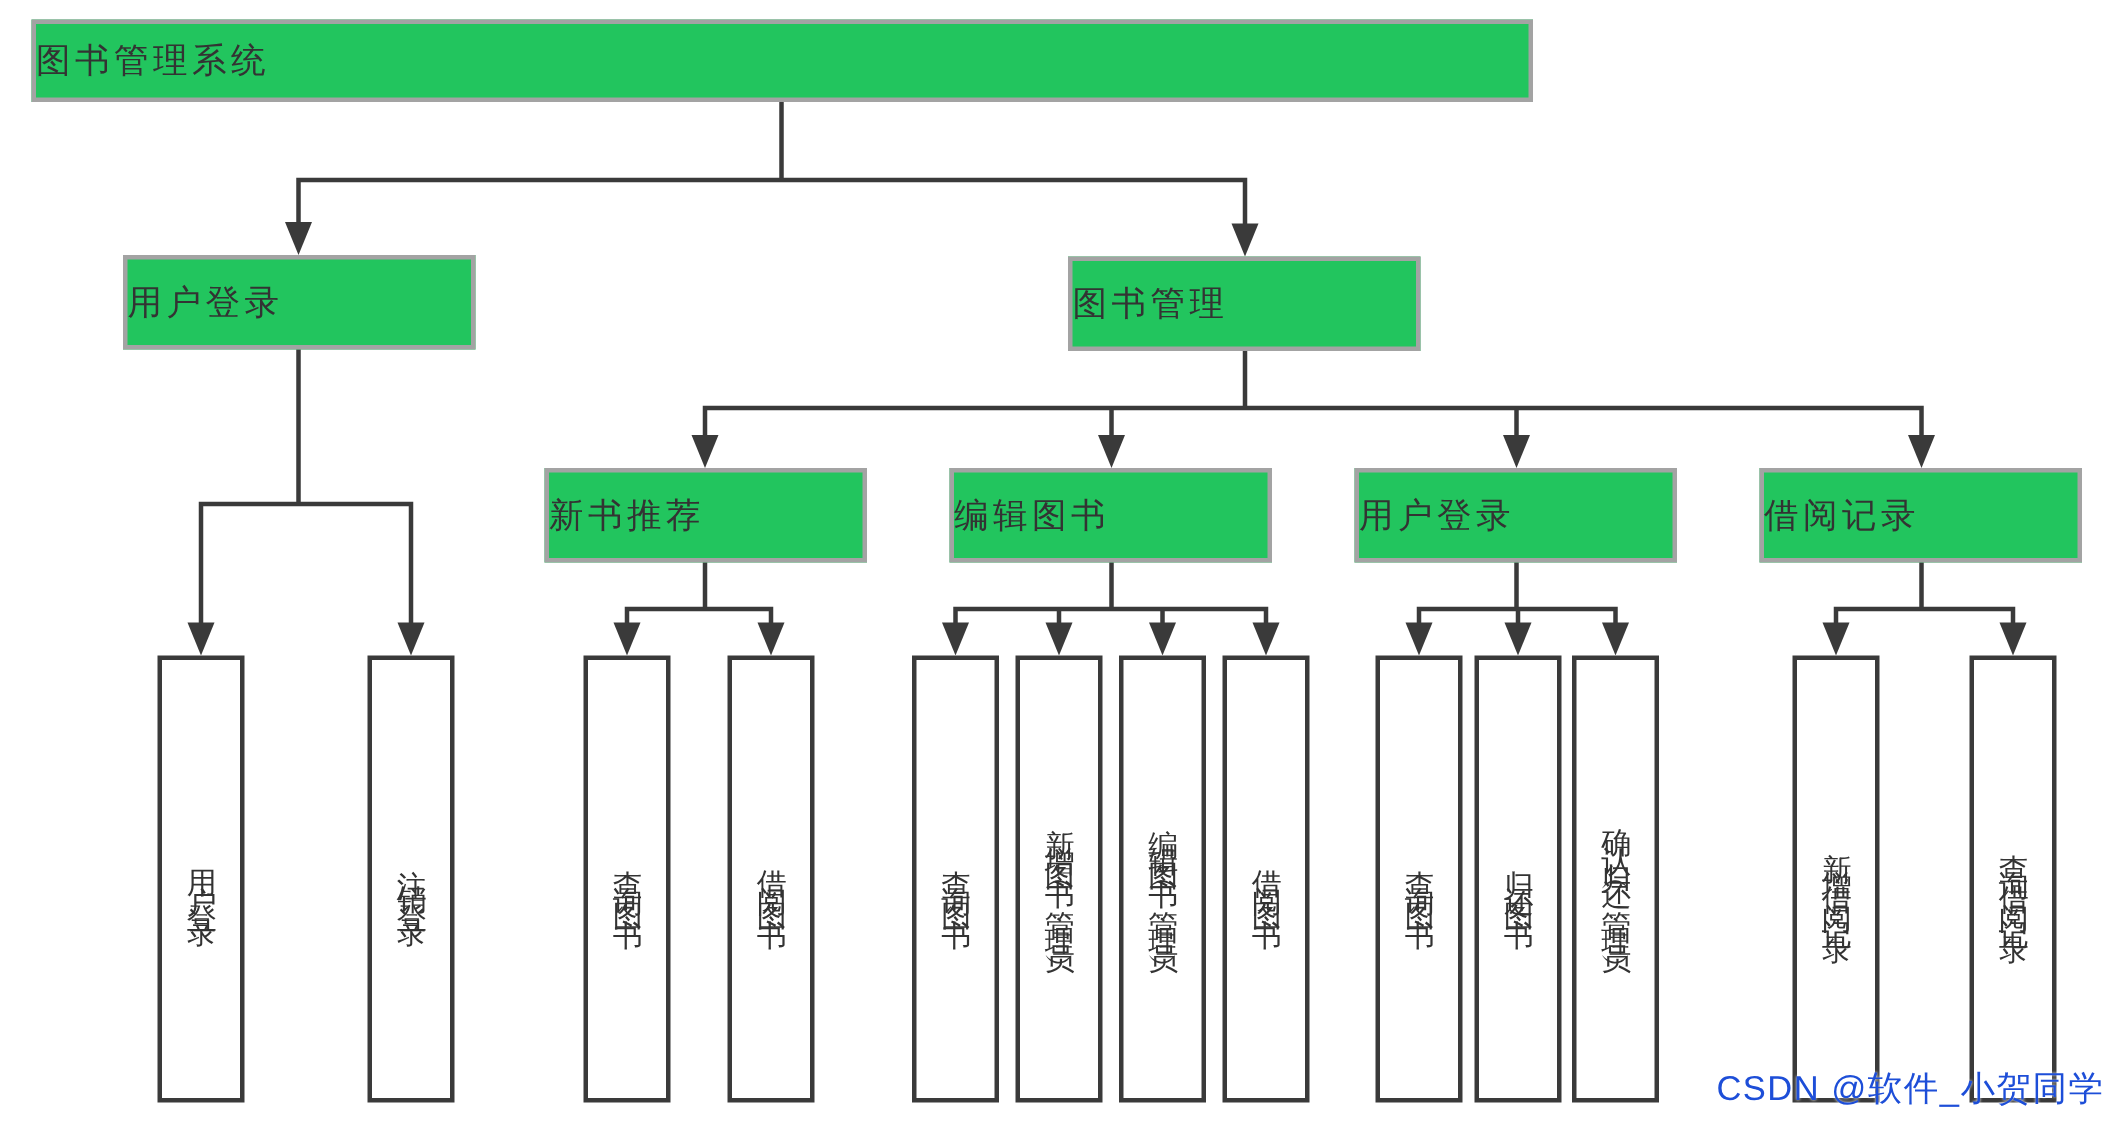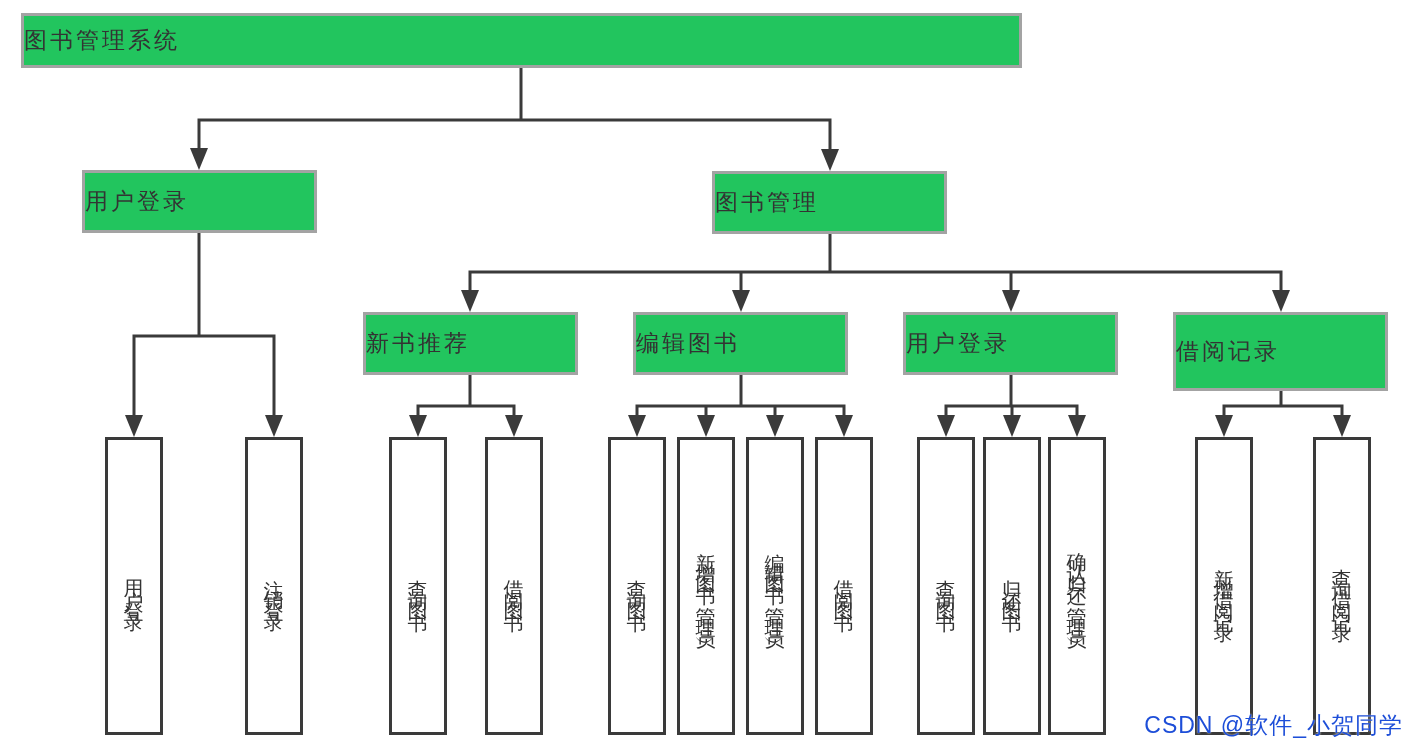--- a/index.html
+++ b/index.html
@@ -114,21 +114,21 @@
 
   <div class="hbox" style="left:363px;top:312px;width:215px;height:63px;">
     <span>新书推荐</span>
   </div>
   <div class="hbox" style="left:633px;top:312px;width:215px;height:63px;">
     <span>编辑图书</span>
   </div>
   <div class="hbox" style="left:903px;top:312px;width:215px;height:63px;">
     <span>用户登录</span>
   </div>
-  <div class="hbox" style="left:1173px;top:312px;width:215px;height:79px;">
+  <div class="hbox" style="left:1173px;top:312px;width:215px;height:63px;">
     <span>借阅记录</span>
   </div>
 
   <div class="vbox" style="left:105px;top:437px;width:58px;height:298px;">
     <span>用户登录</span>
   </div>
   <div class="vbox" style="left:245px;top:437px;width:58px;height:298px;">
     <span>注销登录</span>
   </div>
 

